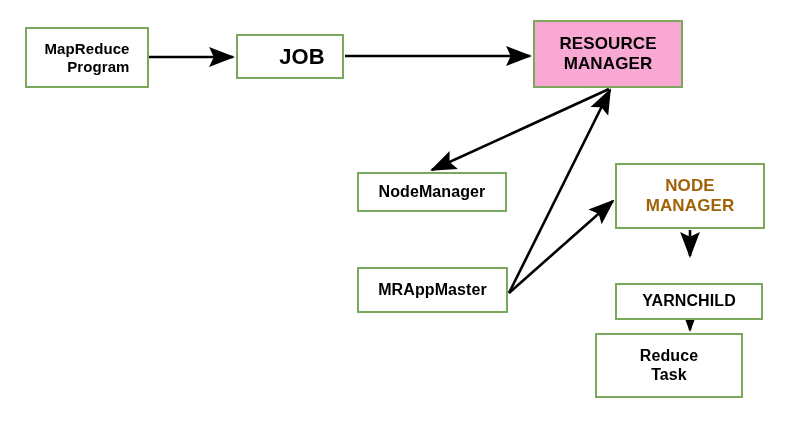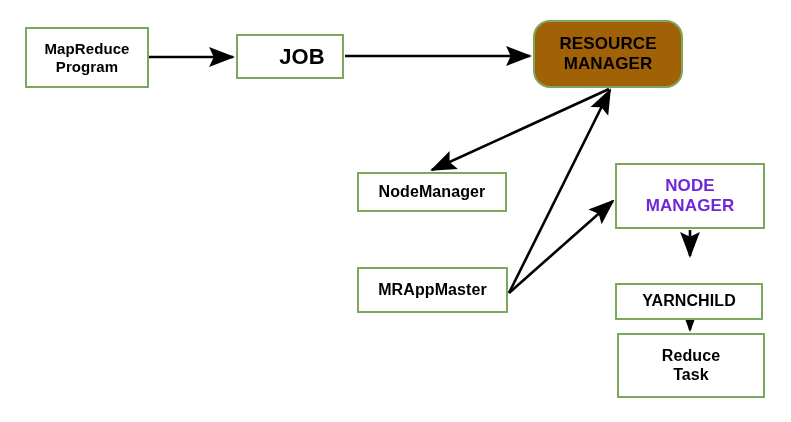--- a/index.html
+++ b/index.html
@@ -61,49 +61,49 @@
         <line x1="149" y1="57" x2="233" y2="57" stroke="#000000" stroke-width="2.6" marker-end="url(#arrowhead)"></line>
         <line x1="345" y1="56" x2="530" y2="56" stroke="#000000" stroke-width="2.6" marker-end="url(#arrowhead)"></line>
         <line x1="609" y1="89" x2="432" y2="170" stroke="#000000" stroke-width="2.6" marker-end="url(#arrowhead)"></line>
         <line x1="509" y1="293" x2="610" y2="90" stroke="#000000" stroke-width="2.6" marker-end="url(#arrowhead)"></line>
         <line x1="509" y1="293" x2="613" y2="201" stroke="#000000" stroke-width="2.6" marker-end="url(#arrowhead)"></line>
         <line x1="690" y1="230" x2="690" y2="256" stroke="#000000" stroke-width="2.6" marker-end="url(#arrowhead)"></line>
         <line x1="690" y1="297" x2="690" y2="330" stroke="#000000" stroke-width="2.6" marker-end="url(#arrowhead)"></line>
       </g>
   </svg>
 
-  <div class="node-box" style="left: 25px; top: 27px; width: 124px; height: 61px; border-color: rgb(122, 168, 92); background: rgb(255, 255, 255);">
+  <div class="node-box" style="left: 25px; top: 27px; width: 124px; height: 61px; border-color: rgb(122, 168, 92); background: rgb(255, 255, 255); text-align: right;">
     <span class="node-label lbl-15" style="color: rgb(0, 0, 0);">MapReduce
 Program</span>
   </div>
 
   <div class="node-box" style="left: 236px; top: 34px; width: 108px; height: 45px; border-color: rgb(122, 168, 92); background: rgb(255, 255, 255); padding-left: 24px;">
     <span class="node-label lbl-22" style="color: rgb(0, 0, 0);">JOB</span>
   </div>
 
-  <div class="node-box" style="left: 533px; top: 20px; width: 150px; height: 68px; border-color: rgb(122, 168, 92); background: #a16207; border-radius: 17px;">
+  <div class="node-box" style="left: 533px; top: 20px; width: 150px; height: 68px; border-color: rgb(122, 168, 92); background: #f9a8d4;">
     <span class="node-label lbl-17" style="color: rgb(0, 0, 0);">RESOURCE
 MANAGER</span>
   </div>
 
   <div class="node-box" style="left: 357px; top: 172px; width: 150px; height: 40px; border-color: rgb(122, 168, 92); background: rgb(255, 255, 255);">
     <span class="node-label lbl-16" style="color: rgb(0, 0, 0);">NodeManager</span>
   </div>
 
   <div class="node-box" style="left: 357px; top: 267px; width: 151px; height: 46px; border-color: rgb(122, 168, 92); background: rgb(255, 255, 255);">
     <span class="node-label lbl-16" style="color: rgb(0, 0, 0);">MRAppMaster</span>
   </div>
 
   <div class="node-box" style="left: 615px; top: 163px; width: 150px; height: 66px; border-color: rgb(122, 168, 92); background: rgb(255, 255, 255);">
-    <span class="node-label lbl-17" style="color: #6d28d9;">NODE
+    <span class="node-label lbl-17" style="color: #a16207;">NODE
 MANAGER</span>
   </div>
 
   <div class="node-box" style="left: 615px; top: 259px; width: 148px; height: 37px; border-color: rgb(122, 168, 92); background: rgb(255, 255, 255); margin-top: 24px;">
     <span class="node-label lbl-16" style="color: rgb(0, 0, 0);">YARNCHILD</span>
   </div>
 
-  <div class="node-box" style="left: 617px; top: 333px; width: 148px; height: 65px; border-color: rgb(122, 168, 92); background: rgb(255, 255, 255);">
+  <div class="node-box" style="left: 595px; top: 333px; width: 148px; height: 65px; border-color: rgb(122, 168, 92); background: rgb(255, 255, 255);">
     <span class="node-label lbl-16" style="color: rgb(0, 0, 0);">Reduce
 Task</span>
   </div>
 
 </div>
 
 </body></html>

